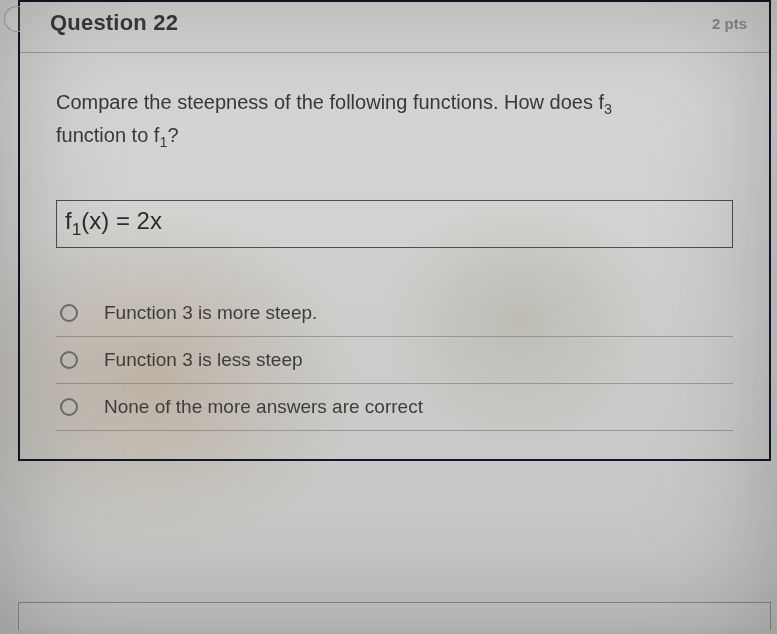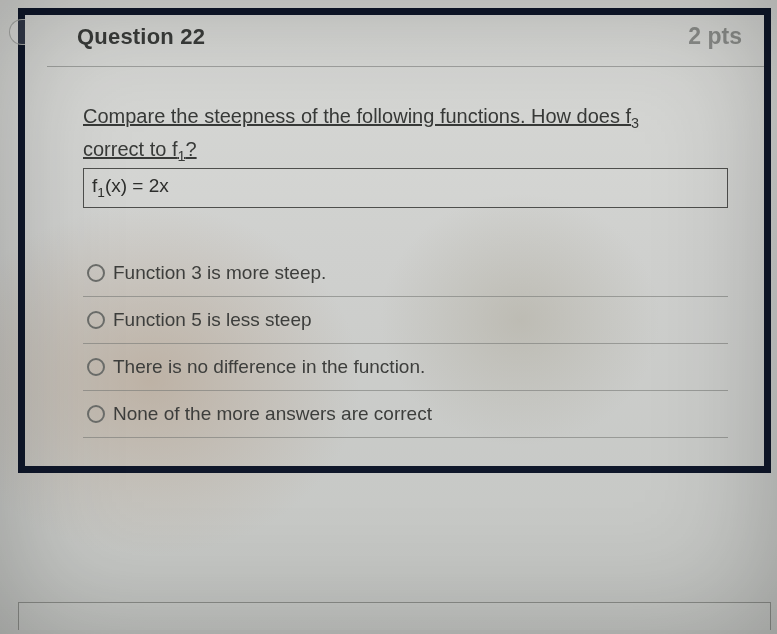--- a/index.html
+++ b/index.html
@@ -21,24 +21,23 @@
       filter: blur(0.6px);
     }
     .vignette {
       position: absolute;
       inset: 0;
       box-shadow: inset 0 0 120px rgba(0,0,0,0.25);
       pointer-events: none;
     }
     .question-card {
       position: absolute;
-      left: 18px; right: 6px; top: 8px;
-      border: 7px solid #0f172a;
+      left: 18px; right: 6px; top: 0;
+      border: 2px solid #0f172a;
       background: rgba(255,255,255,0);
-      padding-left: 22px;
     }
     .q-header {
       display: flex;
       justify-content: space-between;
       align-items: center;
       padding: 8px 22px 16px 30px;
       border-bottom: 1px solid #9fa19e;
     }
     .prev-marker {
       position: absolute;
@@ -49,55 +48,55 @@
       border-radius: 14px 0 0 14px;
       background: rgba(255,255,255,0.15);
     }
     .q-title {
       font-size: 22px;
       font-weight: 700;
       color: #3a3c3a;
       letter-spacing: 0.2px;
     }
     .q-points {
-      font-size: 23px;
+      font-size: 15px;
       font-weight: 600;
       color: #5a5c59;
       opacity: 0.6;
     }
     .q-body {
       padding: 34px 36px 28px 36px;
     }
     .prompt {
       font-size: 20px;
       color: #383a38;
       line-height: 1.55;
-      text-decoration: underline;
+      margin-bottom: 46px;
     }
     sub { font-size: 0.72em; vertical-align: sub; }
     .func-row {
       display: flex;
       border: 1.5px solid #4e4f4d;
       margin-bottom: 42px;
       background: rgba(255,255,255,0.05);
     }
     .func-cell {
       flex: 1;
       padding: 6px 10px 8px 8px;
-      font-size: 19px;
+      font-size: 24px;
       color: #2d2e2c;
       border-right: 1.5px solid #4e4f4d;
       white-space: nowrap;
     }
     .func-cell:last-child { border-right: none; }
     .answers { }
     .answer-row {
       display: flex;
       align-items: center;
-      gap: 8px;
+      gap: 26px;
       padding: 12px 4px 12px 4px;
       border-bottom: 1px solid rgba(120,122,119,0.6);
       font-size: 19px;
       color: #3d3e3c;
       cursor: pointer;
     }
     .answer-row:last-of-type { border-bottom: 1px solid rgba(120,122,119,0.6); }
     .radio {
       flex: 0 0 auto;
       width: 18px; height: 18px;
@@ -125,41 +124,37 @@
 
   <div class="q-header">
     <div class="q-title">Question 22</div>
     <div class="q-points">2 pts</div>
   </div>
 
   <div class="q-body">
 
     <div class="prompt">
       <span>Compare the steepness of the following functions.  How does f</span><sub>3</sub><br>
-      <span>correct to f</span><sub>1</sub><span>?</span>
+      <span>function to f</span><sub>1</sub><span>?</span>
     </div>
 
     <div class="func-row">
       <div class="func-cell">
         <span>f</span><sub>1</sub><span>(x) = 2x</span>
       </div>
     </div>
 
     <div class="answers">
       <label class="answer-row">
         <span class="radio"></span>
         <span>Function 3 is more steep.</span>
       </label>
       <label class="answer-row">
         <span class="radio"></span>
-        <span>Function 5 is less steep</span>
-      </label>
-      <label class="answer-row">
-        <span class="radio"></span>
-        <span>There is no difference in the function.</span>
+        <span>Function 3 is less steep</span>
       </label>
       <label class="answer-row">
         <span class="radio"></span>
         <span>None of the more answers are correct</span>
       </label>
     </div>
 
   </div>
 </div>
 

